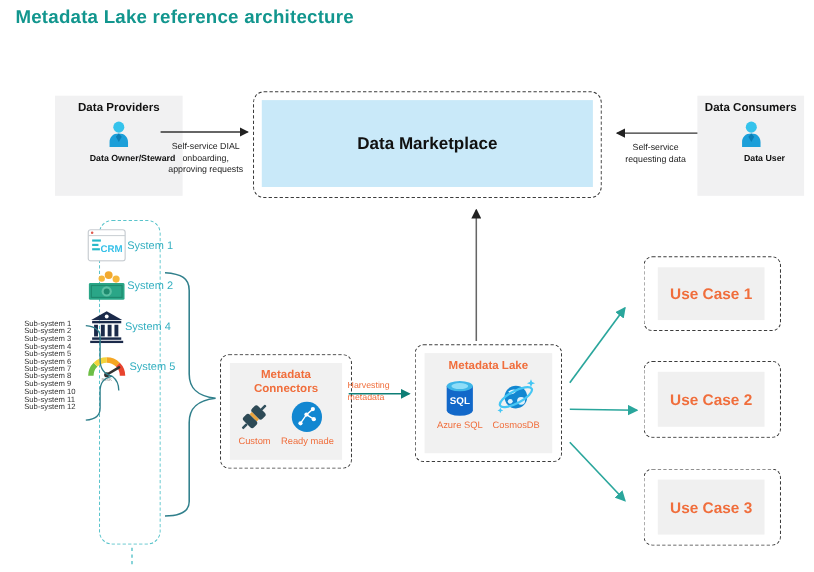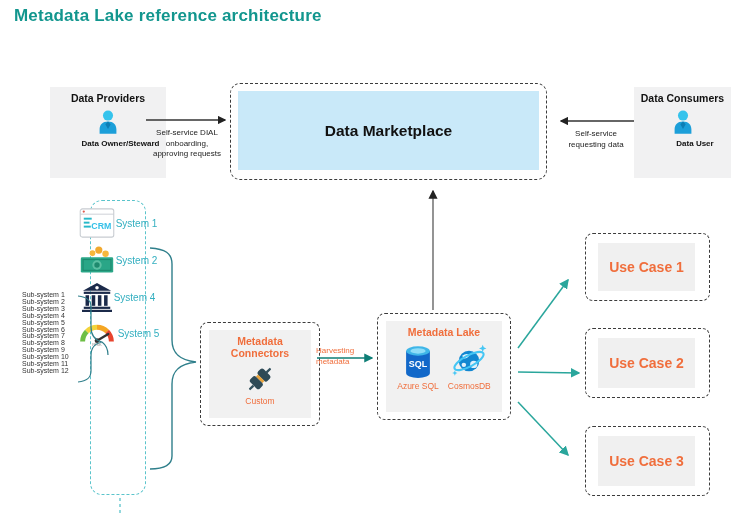--- a/index.html
+++ b/index.html
@@ -199,20 +199,31 @@
             <g transform="rotate(45 18 18)">
               <rect x="16.6" y="0" width="2.8" height="7" rx="1" fill="#33515E"></rect>
               <rect x="10" y="6.5" width="16" height="9.5" rx="3" fill="#2E4A56"></rect>
               <rect x="12.5" y="16" width="11" height="3.5" fill="#E8A33D"></rect>
               <rect x="10" y="19.5" width="16" height="9.5" rx="3" fill="#2E4A56"></rect>
               <rect x="16.6" y="29" width="2.8" height="7" rx="1" fill="#33515E"></rect>
             </g>
           </svg>
           <div class="hub-label">Custom</div>
         </div>
+        <div class="hub-col">
+          <svg width="30" height="30" viewBox="0 0 36 36">
+            <circle cx="18" cy="18" r="16.5" fill="#1287D1"></circle>
+            <path d="M11 25 L17.5 15.5 L24.5 9.5 M17.5 15.5 L25.5 20.5" stroke="#fff" stroke-width="1.5" fill="none"></path>
+            <circle cx="11" cy="25" r="2.3" fill="#fff"></circle>
+            <circle cx="17.5" cy="15.5" r="2.3" fill="#fff"></circle>
+            <circle cx="24.5" cy="9.5" r="2.3" fill="#fff"></circle>
+            <circle cx="25.5" cy="20.5" r="2.3" fill="#fff"></circle>
+          </svg>
+          <div class="hub-label">Ready made</div>
+        </div>
       </div>
     </div>
   </div>
 
   <div class="abs flow-label-orange" style="left:316px;top:346px;width:56px;text-align:left;">Harvesting metadata</div>
 
   <div class="abs dashed" style="left:377px;top:313px;width:134px;height:107px;border-radius:8px;">
     <div class="inner-fill" style="left:8px;top:7px;right:8px;bottom:7px;">
       <div class="hub-title">Metadata Lake</div>
       <div class="hub-row">

